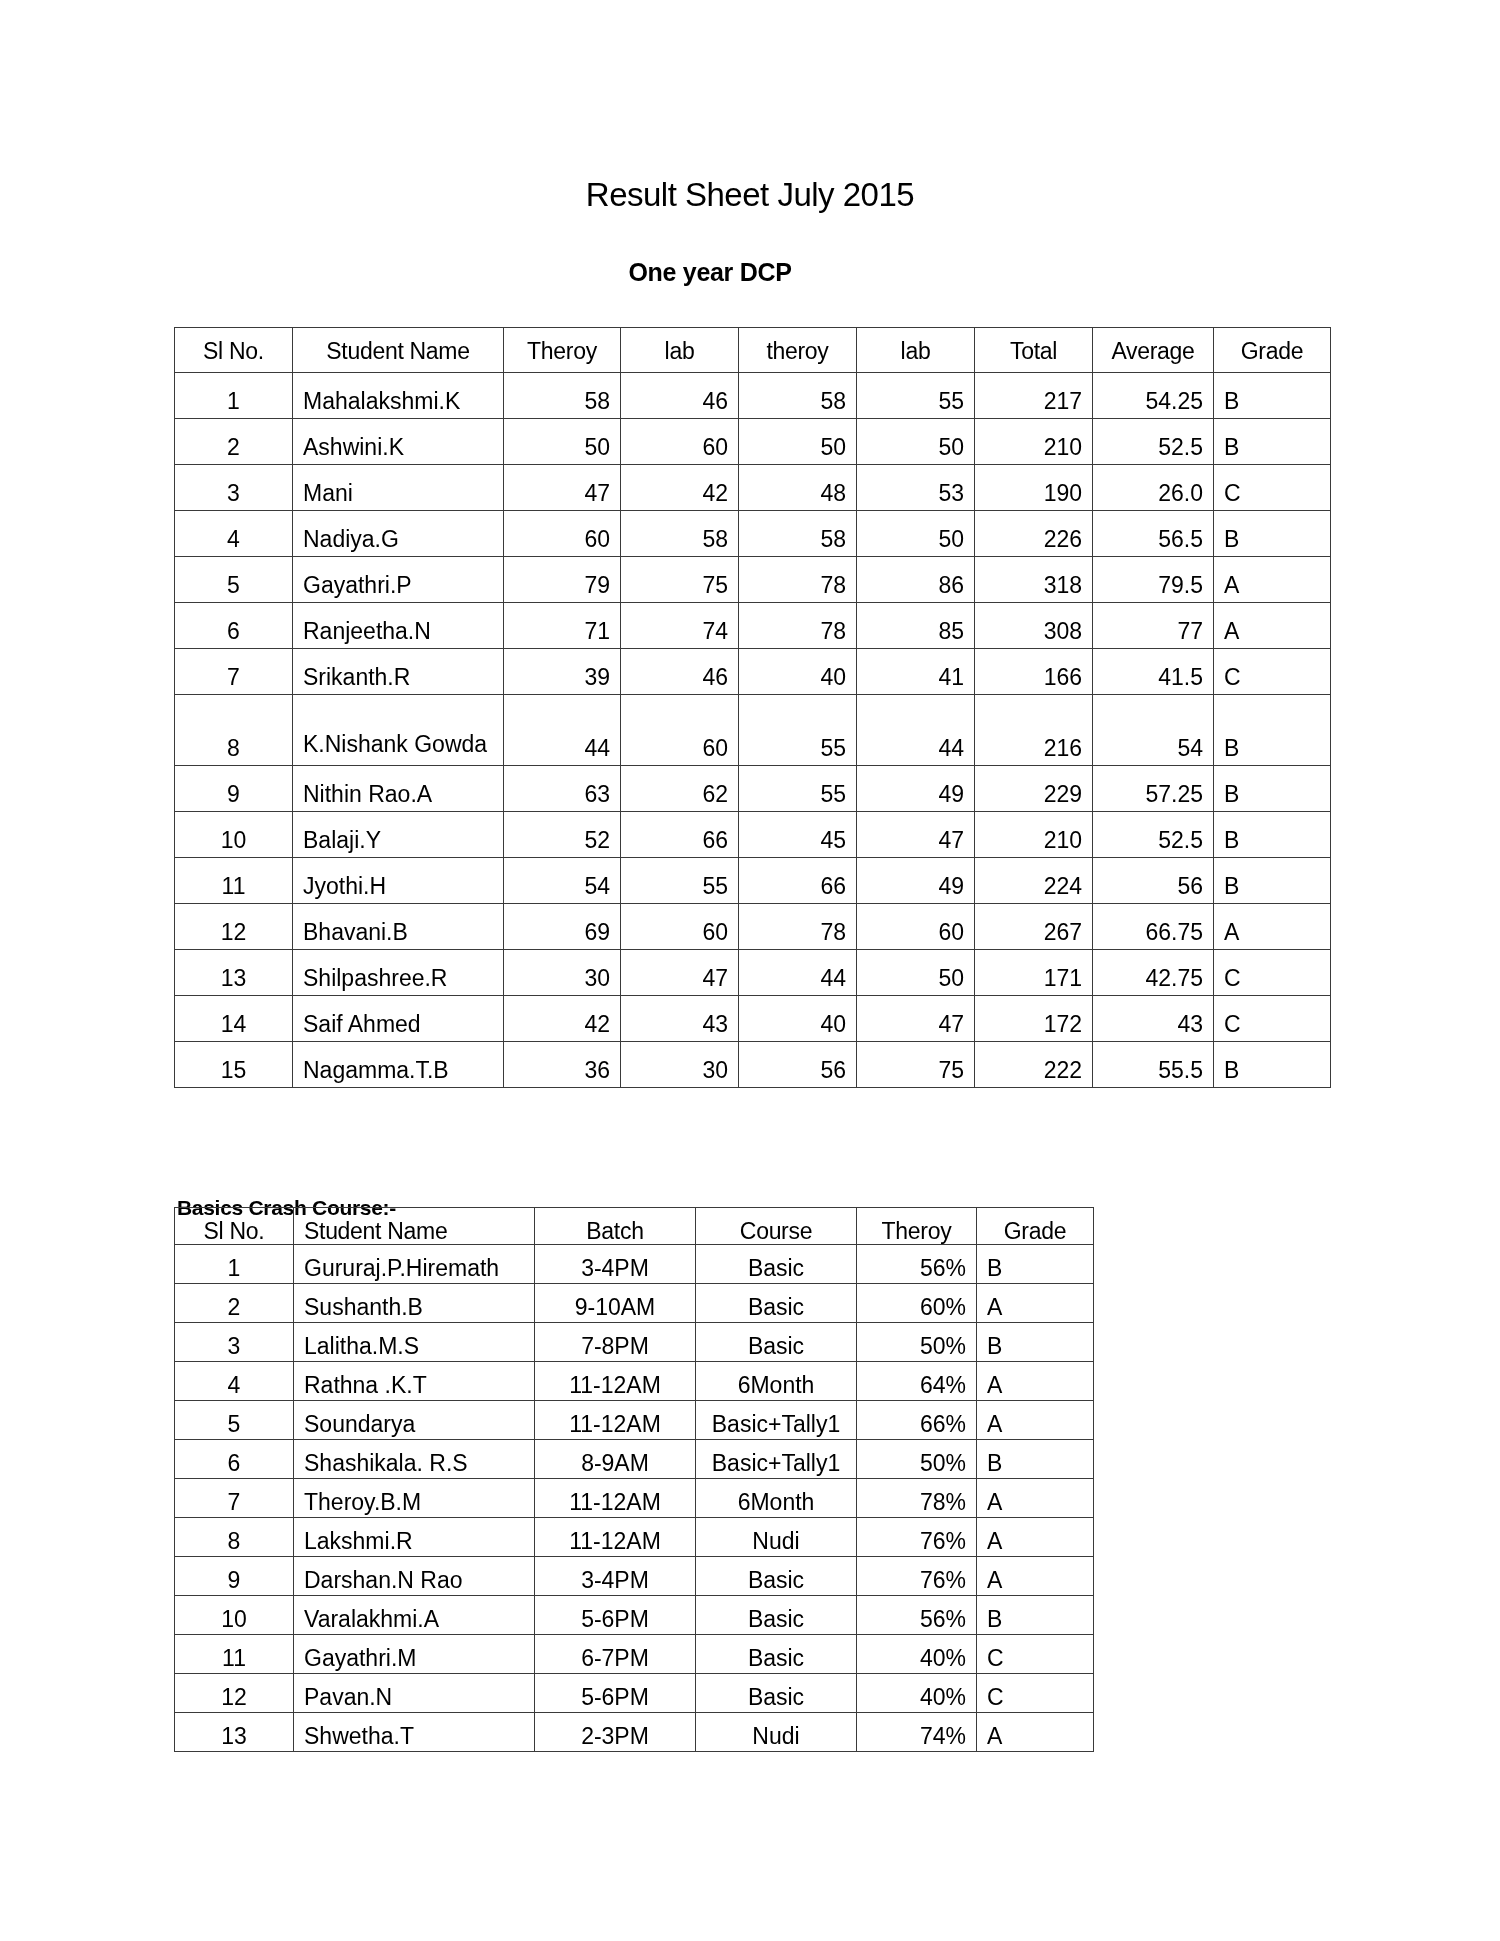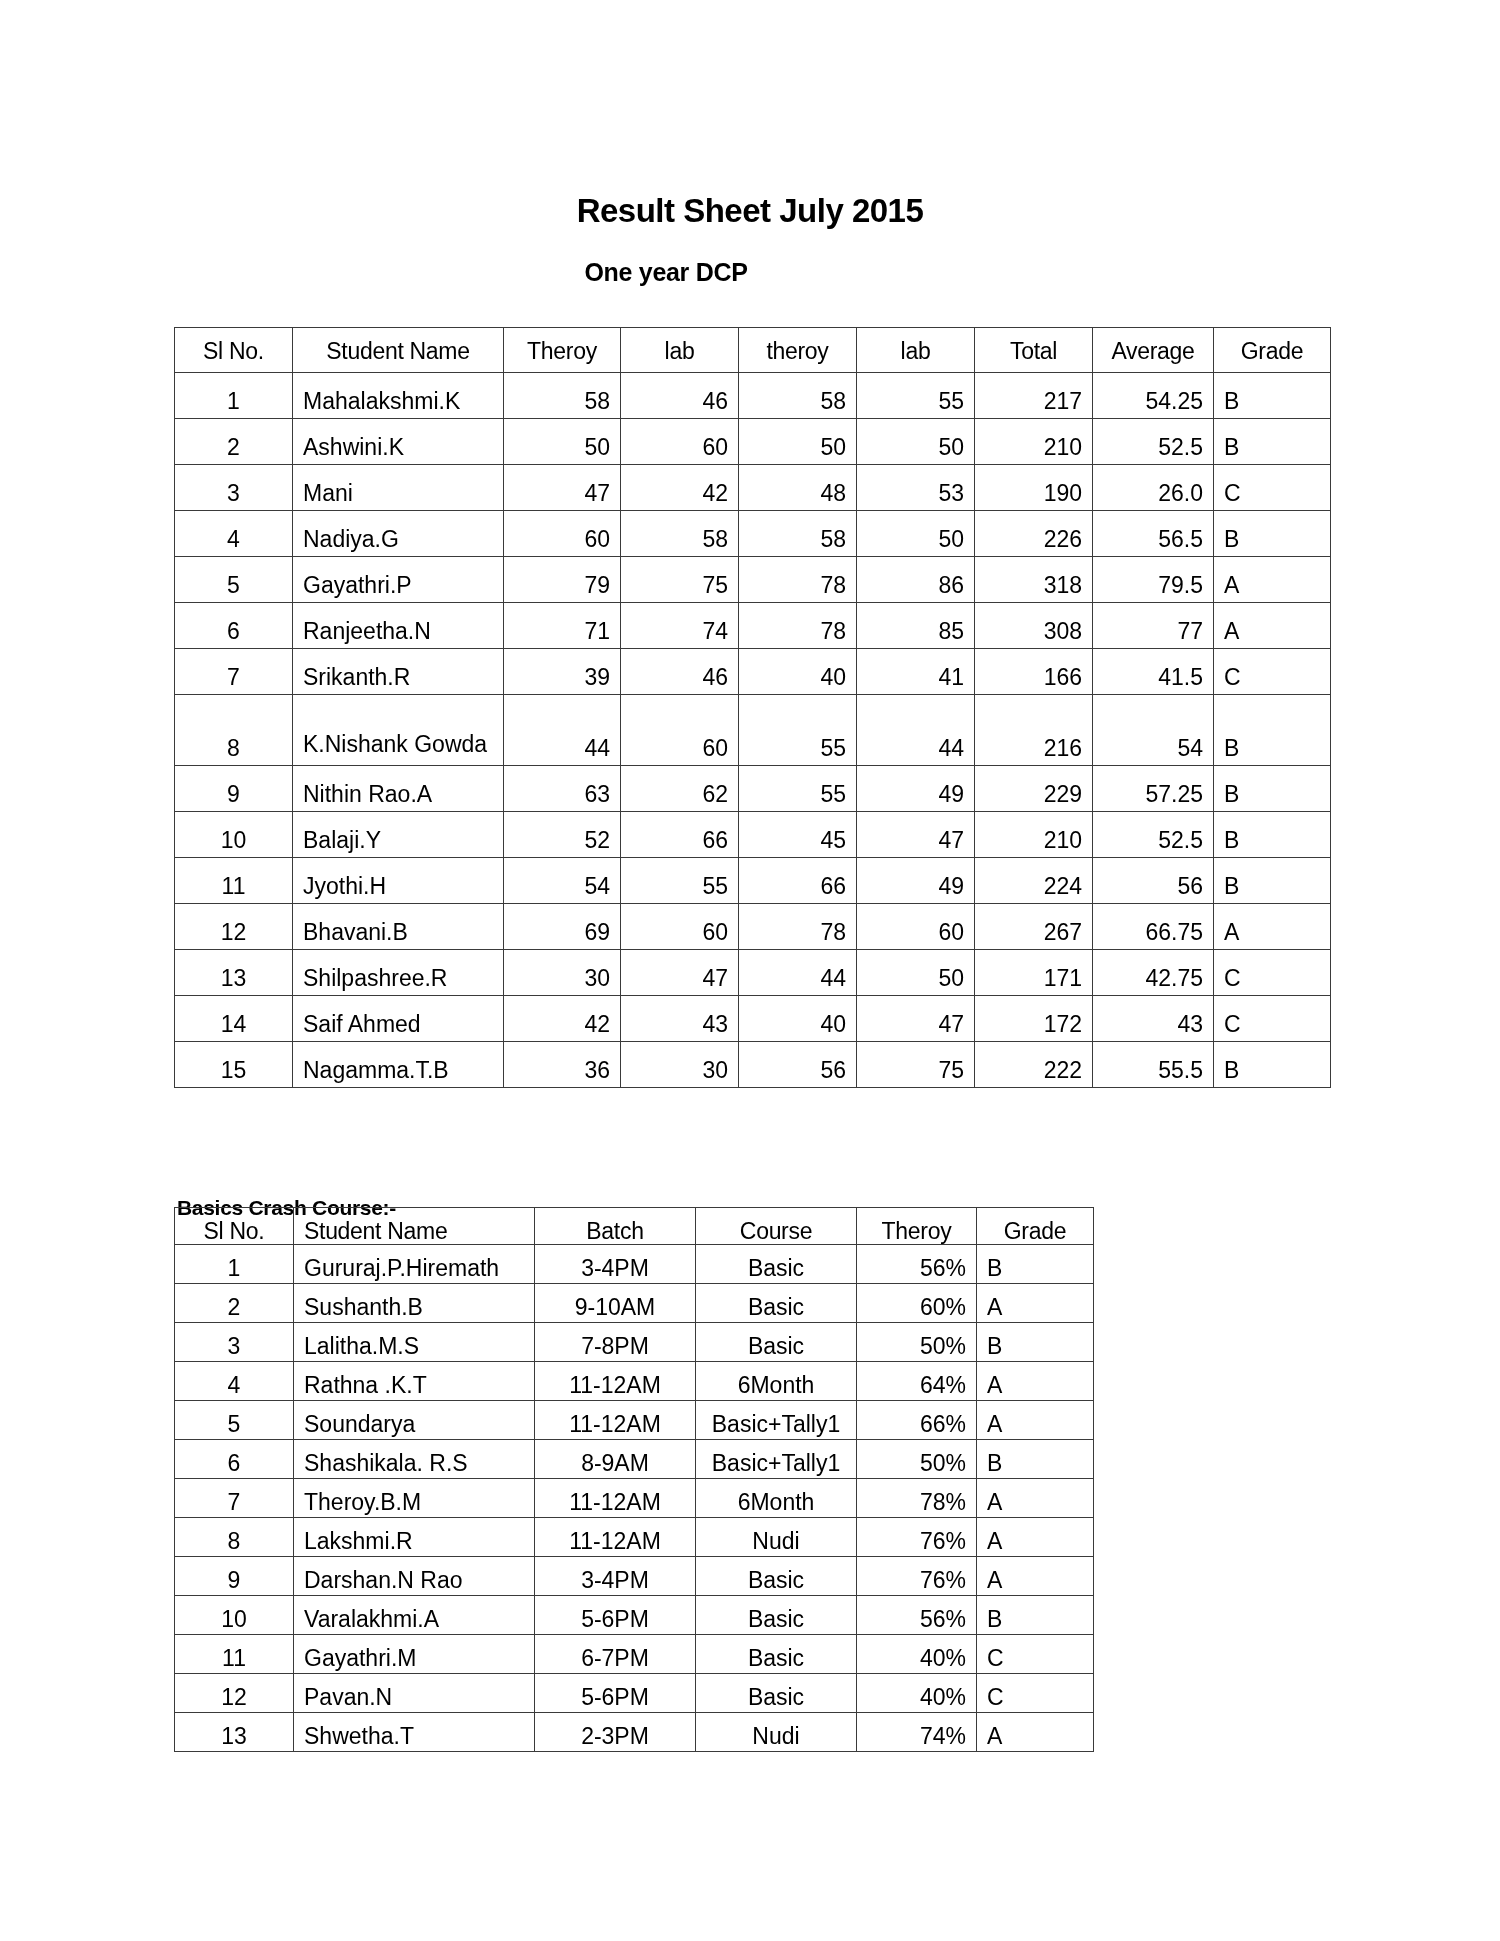--- a/index.html
+++ b/index.html
@@ -1,26 +1,26 @@
 <!DOCTYPE html>
 <html><head>
   <meta charset="utf-8">
   <style>
     html, body { margin: 0; padding: 0; background: #ffffff; }
     body {
       width: 1500px; height: 1941px; position: relative; overflow: hidden;
       font-family: "Liberation Sans", "DejaVu Sans", sans-serif; color: #000;
     }
     .title {
-      position: absolute; left: 0; width: 1500px; top: 192px; text-align: center;
-      font-size: 33px; font-weight: bold; letter-spacing: -0.5px;
+      position: absolute; left: 0; width: 1500px; top: 176px; text-align: center;
+      font-size: 33px; font-weight: normal; letter-spacing: -0.5px;
     }
     .subtitle {
       position: absolute; left: 0; width: 1332px; top: 258px; text-align: center;
-      font-size: 25px; font-weight: bold; letter-spacing: -0.3px;
+      font-size: 25px; font-weight: bold; letter-spacing: -0.3px; padding-left: 44px;
     }
     .section-label {
       position: absolute; left: 177px; top: 1196px;
       font-size: 21px; font-weight: bold; letter-spacing: -0.3px;
     }
     table {
       position: absolute; border-collapse: collapse; table-layout: fixed;
     }
     td, th {
       border: 1.5px solid #3a3a3a; padding: 0 10px; font-size: 23px;

